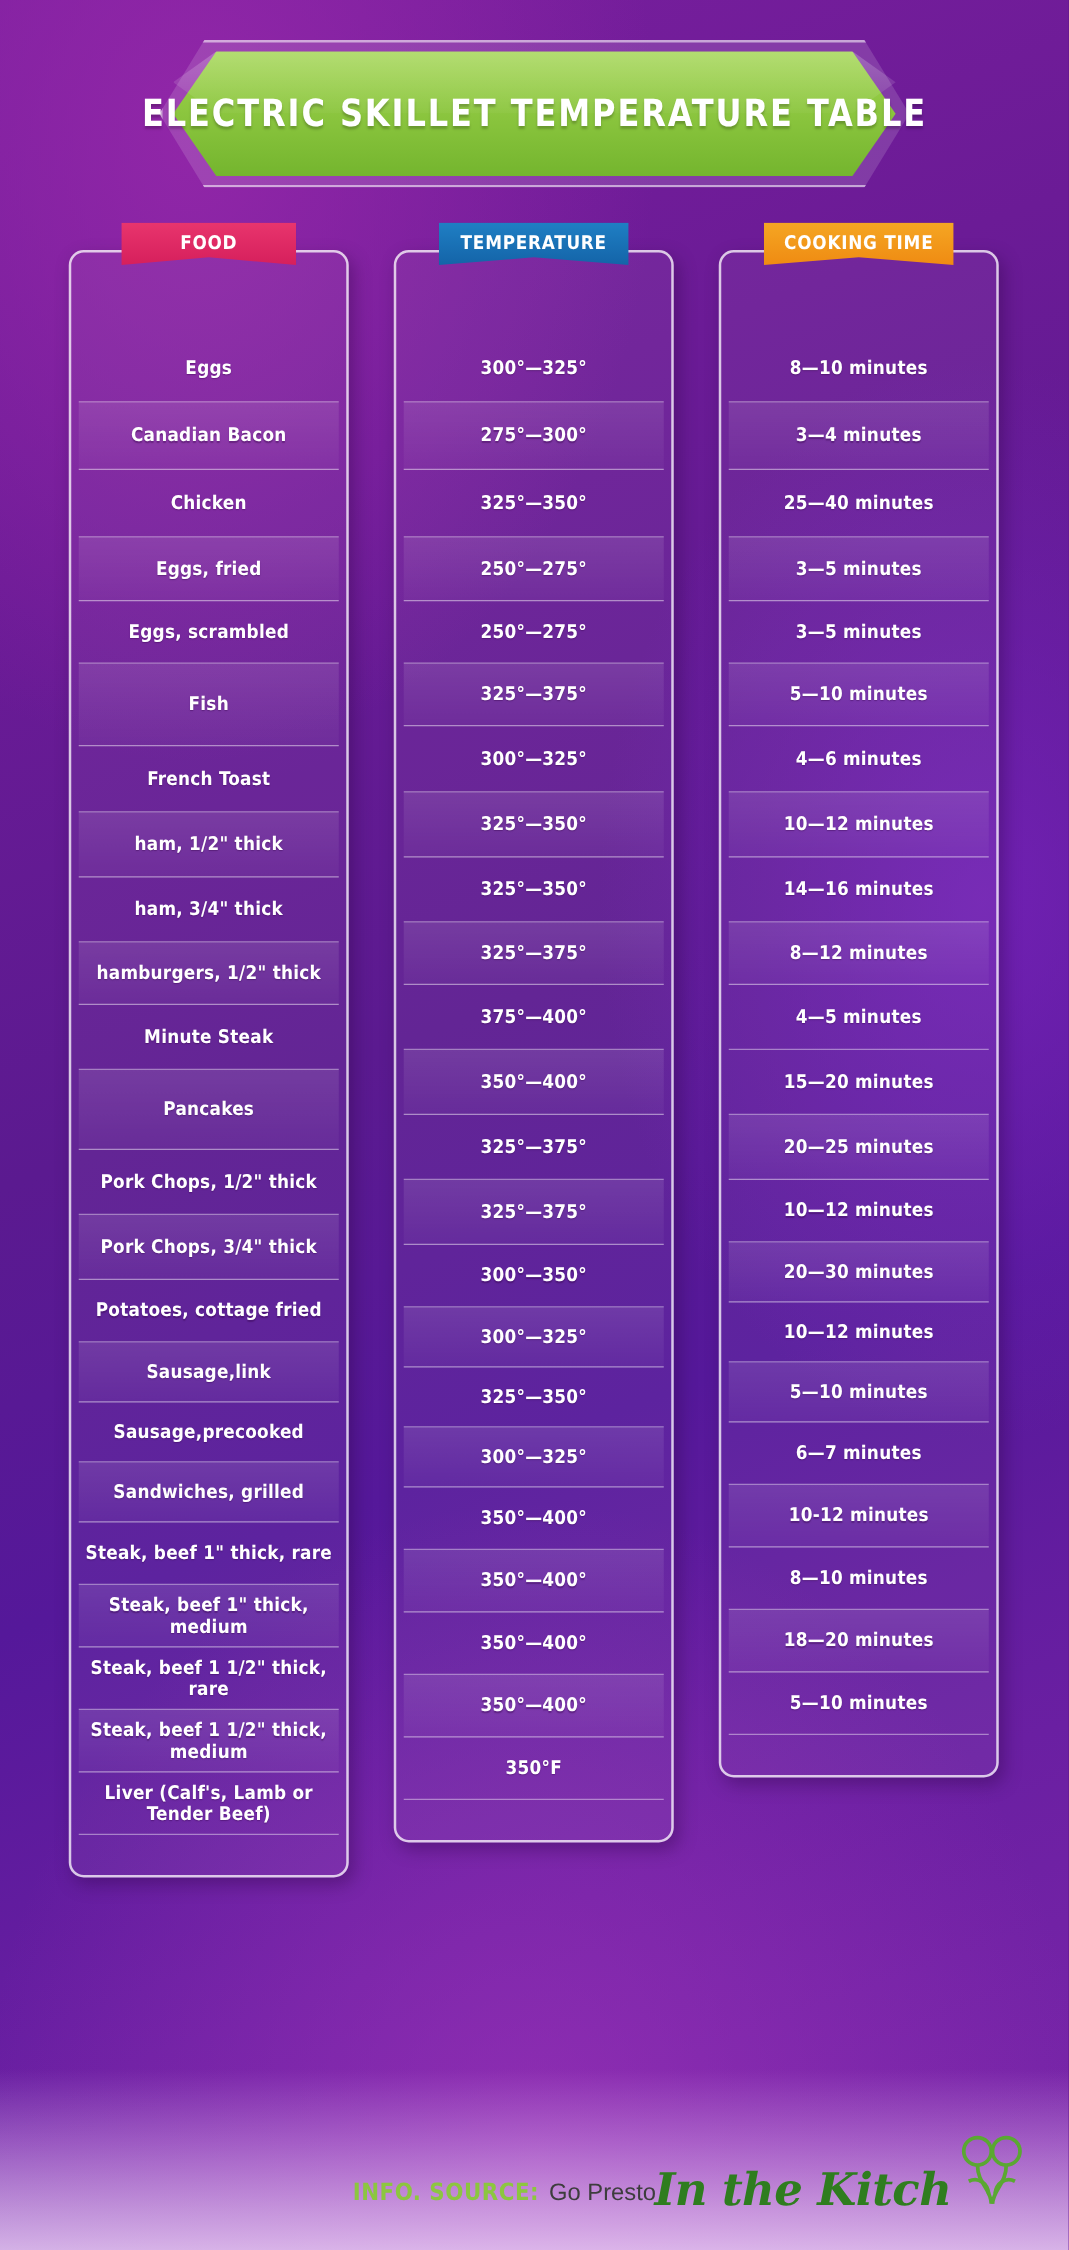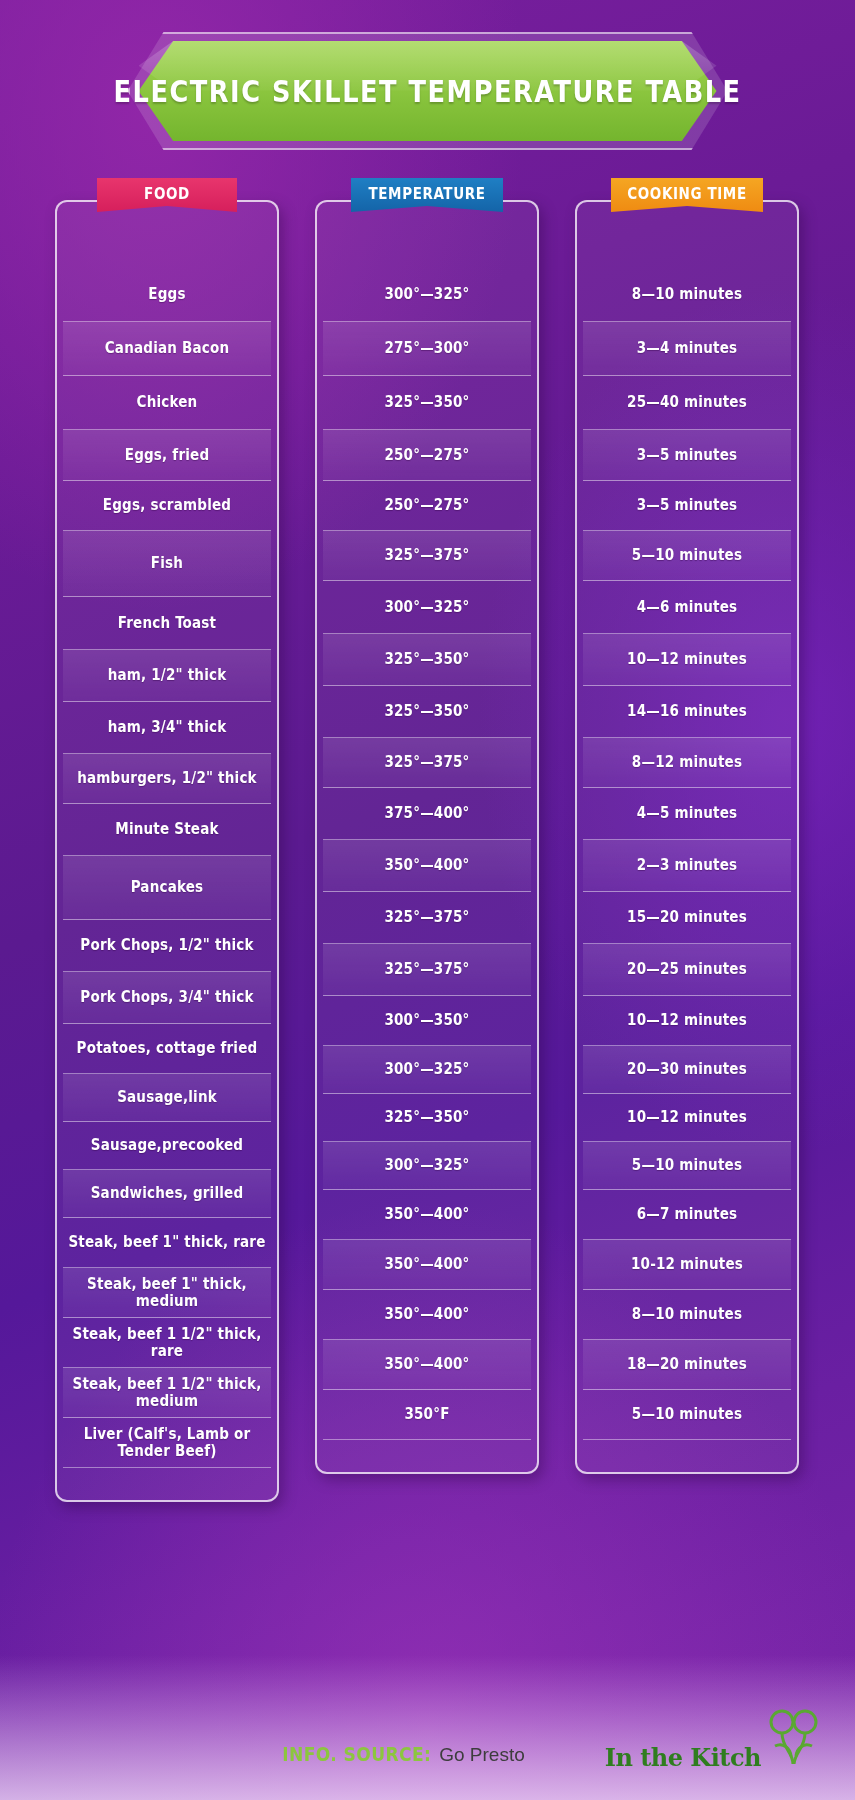--- a/index.html
+++ b/index.html
@@ -192,22 +192,23 @@
   .brand {
     position: absolute;
     right: 70px;
     bottom: 0;
     display: flex;
     align-items: flex-end;
     gap: 4px;
   }
   .brand-text {
     color: #2f7d1f;
-    font-size: 24px;
-    font-weight: bold;
+    font-size: 36px;
+    font-weight: bold;
+    font-style: italic;
     font-family: "DejaVu Serif", "Liberation Serif", serif;
     letter-spacing: -0.5px;
     line-height: 1;
     padding-bottom: 4px;
   }
   .brand-mark { margin-bottom: 2px; }
 </style>
 </head>
 <body>
 
@@ -294,21 +295,20 @@
       <div class="cell alt" style="height:54px">3—4 minutes</div>
       <div class="cell" style="height:54px">25—40 minutes</div>
       <div class="cell alt" style="height:51px">3—5 minutes</div>
       <div class="cell" style="height:50px">3—5 minutes</div>
       <div class="cell alt" style="height:50px">5—10 minutes</div>
       <div class="cell" style="height:53px">4—6 minutes</div>
       <div class="cell alt" style="height:52px">10—12 minutes</div>
       <div class="cell" style="height:52px">14—16 minutes</div>
       <div class="cell alt" style="height:50px">8—12 minutes</div>
       <div class="cell" style="height:52px">4—5 minutes</div>
-      <div class="cell alt" style="height:52px">2—3 minutes</div>
       <div class="cell" style="height:52px">15—20 minutes</div>
       <div class="cell alt" style="height:52px">20—25 minutes</div>
       <div class="cell" style="height:50px">10—12 minutes</div>
       <div class="cell alt" style="height:48px">20—30 minutes</div>
       <div class="cell" style="height:48px">10—12 minutes</div>
       <div class="cell alt" style="height:48px">5—10 minutes</div>
       <div class="cell" style="height:50px">6—7 minutes</div>
       <div class="cell alt" style="height:50px">10-12 minutes</div>
       <div class="cell" style="height:50px">8—10 minutes</div>
       <div class="cell alt" style="height:50px">18—20 minutes</div>

